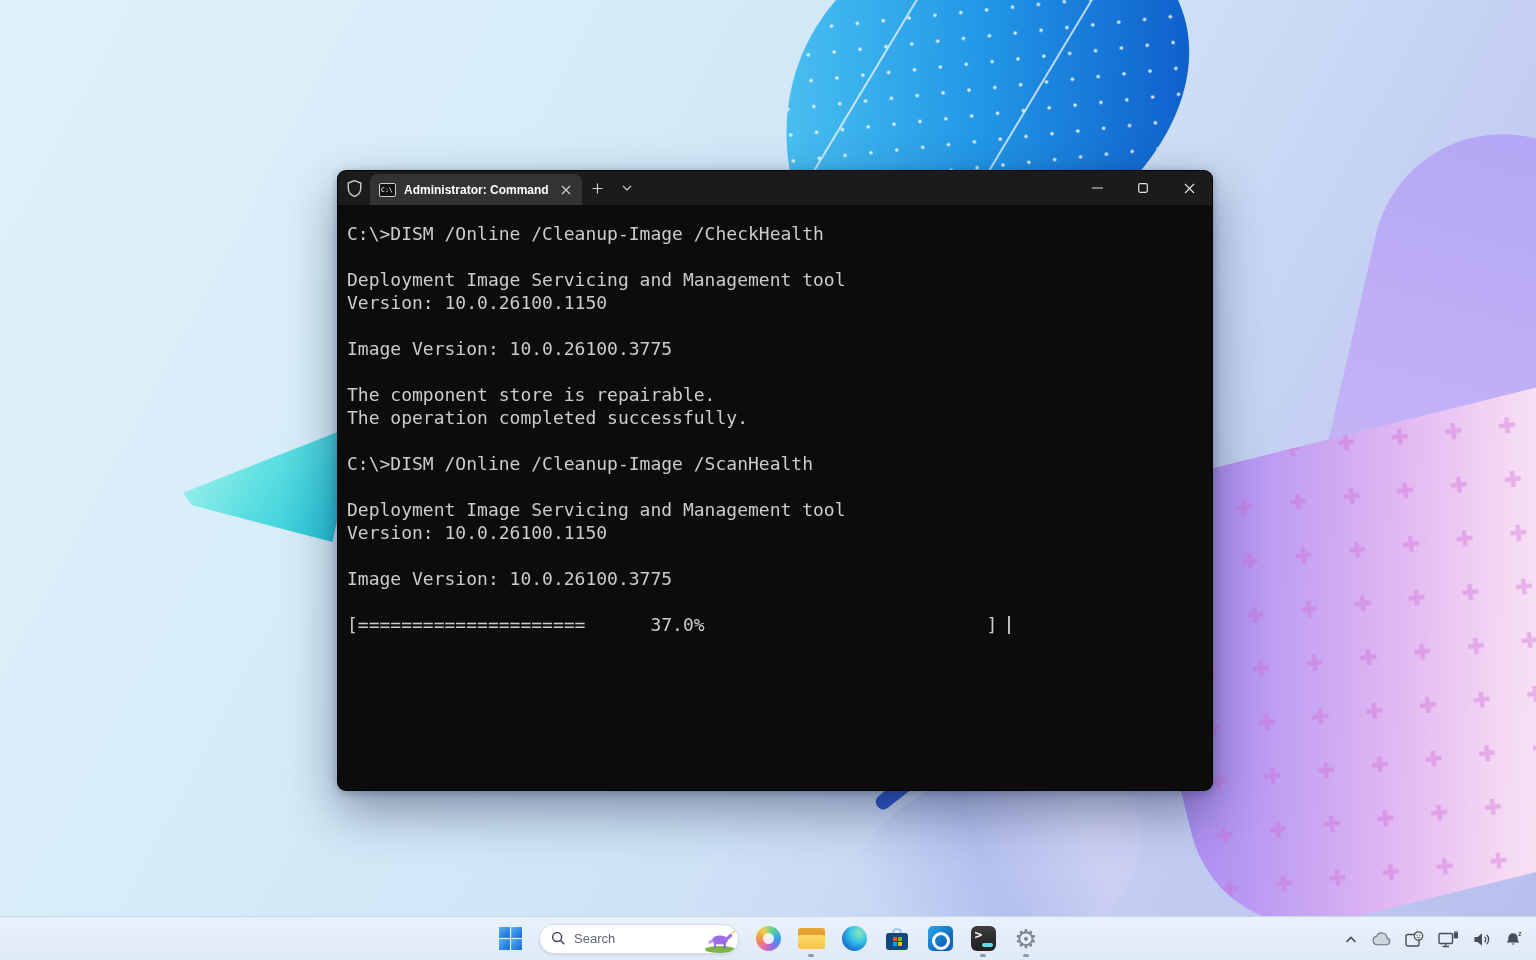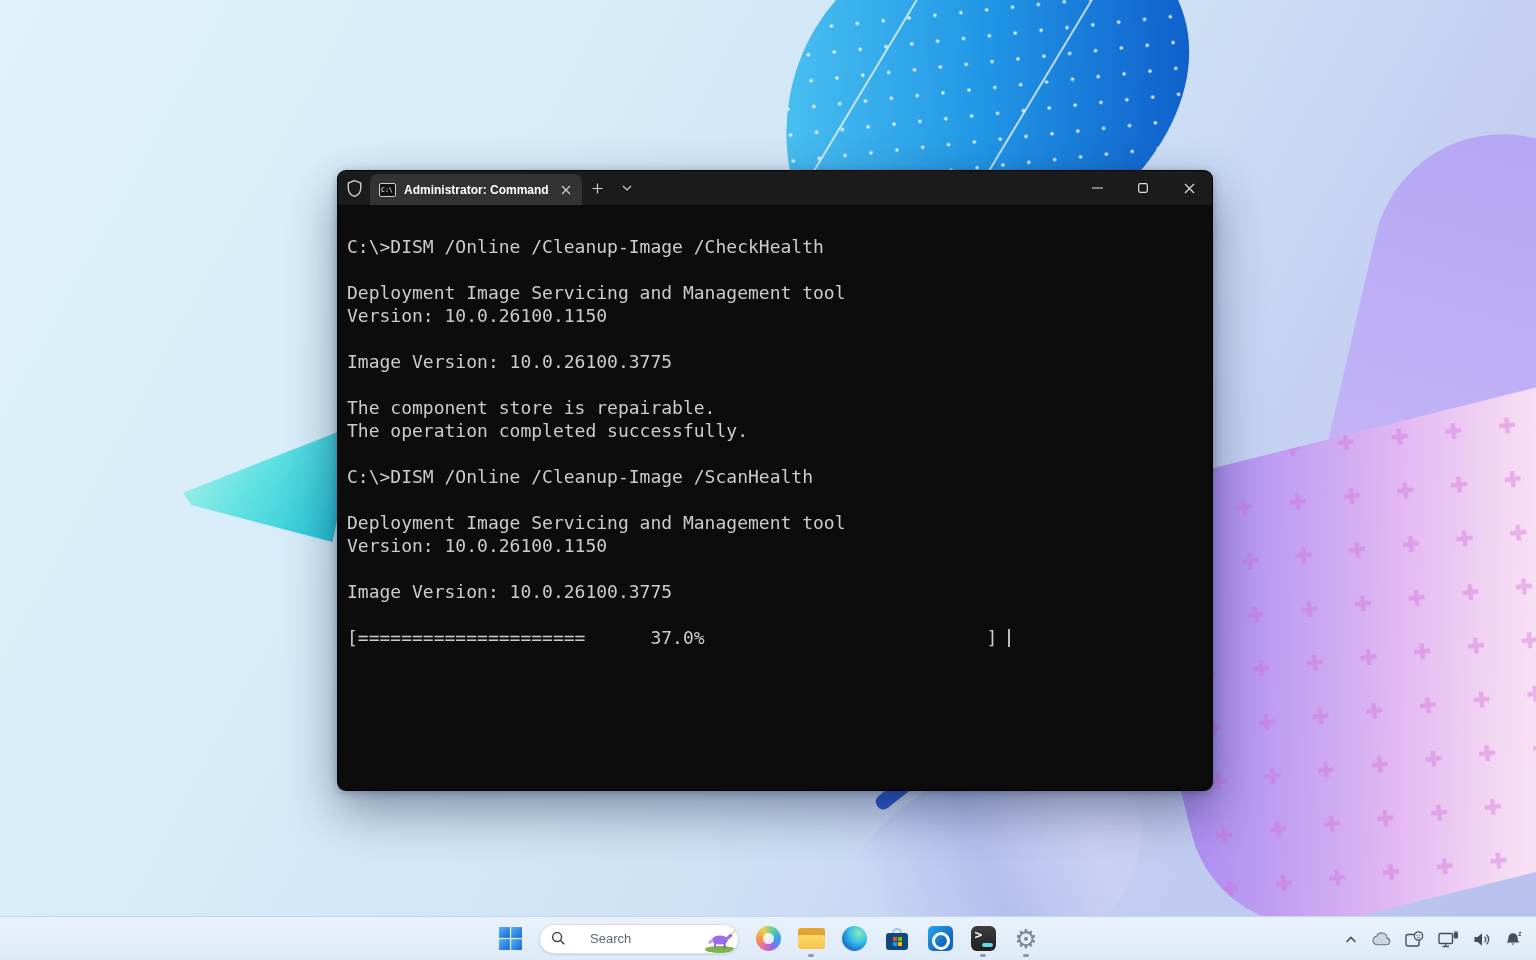--- a/index.html
+++ b/index.html
@@ -39,39 +39,39 @@
     border-radius:8px 8px 0 0; display:flex; align-items:center; padding:0 7px 0 9px; gap:8px; }
   .cmdico { width:17px; height:14px; border:1px solid #cccccc; border-radius:2px; background:#111;
     color:#fff; font-size:6.5px; font-family:"DejaVu Sans Mono",monospace; line-height:12px;
     text-align:left; padding-left:1px; flex:0 0 auto; }
   .tab-title { flex:1; color:#ffffff; font-size:12px; font-weight:600; white-space:nowrap; overflow:hidden; }
   .tab-close { width:18px; height:18px; display:flex; align-items:center; justify-content:center; border-radius:3px; }
   .tbtn { width:30px; display:flex; align-items:center; justify-content:center; }
   .tb-spacer { flex:1; }
   .wctl { width:46px; display:flex; align-items:center; justify-content:center; }
 
-  .term { height:587px; background:#0c0c0c; padding:30px 0 0 9px;
+  .term { height:587px; background:#0c0c0c; padding:17px 0 0 9px;
     font-family:"DejaVu Sans Mono","Liberation Mono",monospace;
     font-size:18px; line-height:23px; color:#cccccc; white-space:pre; cursor:text; }
   .cursor { display:inline-block; width:2px; height:18px; background:#bdbdbd; vertical-align:-3px; }
 
   
   .taskbar { position:absolute; left:0; bottom:0; width:1536px; height:44px;
     background:linear-gradient(#e9f2fb,#dfeaf8); border-top:1px solid #c5d6ea;
     display:flex; align-items:center; }
   .tb-center { position:absolute; left:50%; transform:translateX(-50%); display:flex; align-items:center; gap:3px; height:100%; }
   .app { position:relative; width:40px; height:40px; border-radius:6px; display:flex; align-items:center; justify-content:center; }
   .app .dot { position:absolute; bottom:2px; left:50%; transform:translateX(-50%);
     width:6px; height:3px; border-radius:2px; background:#8b98a8; }
 
   .search-pill { width:200px; height:30px; background:#ffffff; border:1px solid #d8dfe8;
     border-radius:15px; display:flex; align-items:center; padding-left:11px; gap:8px;
     box-shadow:0 1px 2px rgba(120,140,170,.25); overflow:hidden; margin:0 6px; }
   .search-pill input { border:none; outline:none; flex:1; font-size:13px; color:#414954;
-    font-family:inherit; background:transparent; min-width:0;margin-left:16px; }
+    font-family:inherit; background:transparent; min-width:0; }
   .search-pill input::placeholder { color:#5f6672; opacity:1; }
   .search-art { width:36px; height:28px; flex:0 0 auto; }
 
   .ico-start { width:25px; height:25px; }
   .ico-copilot { width:25px; height:25px; border-radius:50%;
     background:conic-gradient(from 210deg,#e86aa6,#f2974a,#ecd24a,#55d0a0,#3aa0f0,#8a6af0,#e86aa6); }
   .ico-copilot::after { content:""; display:block; width:11px; height:11px; margin:7px; border-radius:50%;
     background:rgba(255,255,255,.85); }
   .ico-folder { position:relative; width:27px; height:21px; }
   .ico-folder .back { position:absolute; top:0; left:0; width:27px; height:19px; border-radius:3px;

